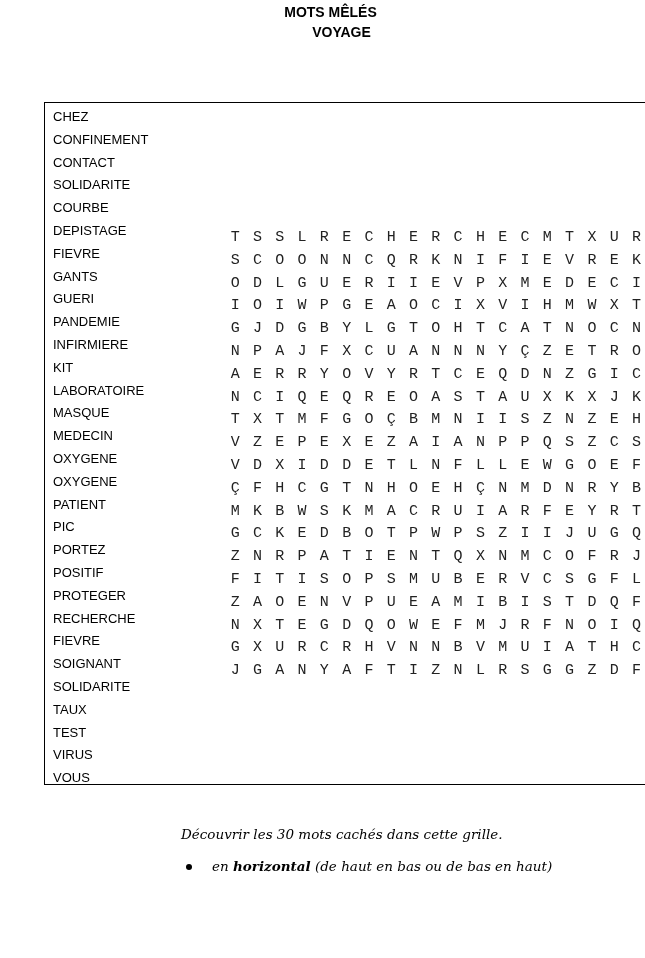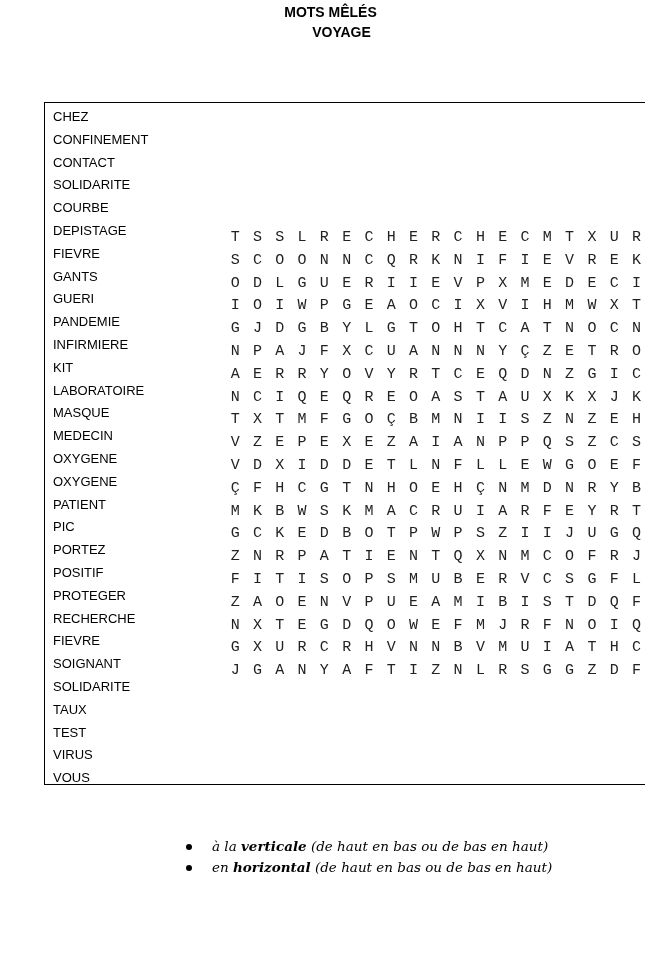--- a/index.html
+++ b/index.html
@@ -475,17 +475,17 @@
       <span>G</span>
       <span>G</span>
       <span>Z</span>
       <span>D</span>
       <span>F</span>
       <span>E</span>
     </div>
 </div>
 
 <div class="instructions">
+  <p>Découvrir les 30 mots cachés dans cette grille.</p>
   <ul>
-    <li><span>à la </span><b>verticale</b><span> (de haut en bas ou de bas en haut)</span></li>
     <li><span>en </span><b>horizontal</b><span> (de haut en bas ou de bas en haut)</span></li>
   </ul>
 </div>
 
 </body></html>

